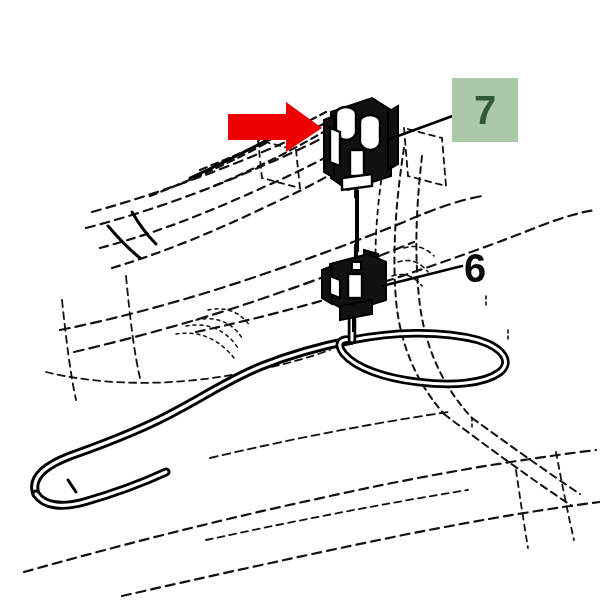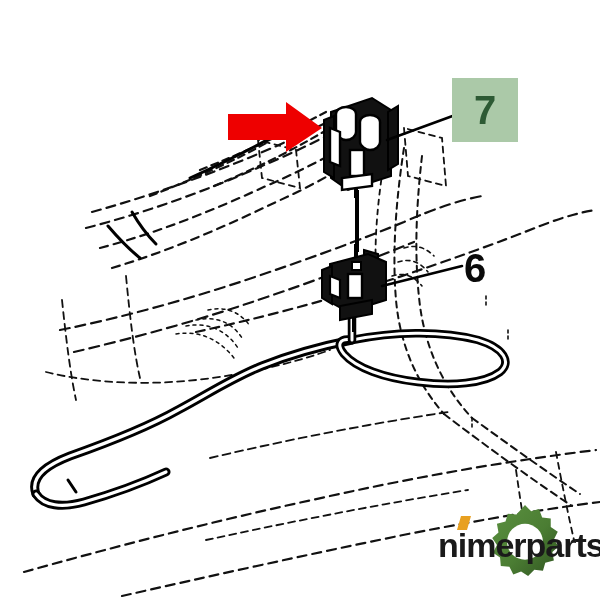--- a/index.html
+++ b/index.html
@@ -264,25 +264,14 @@
   </svg>
 
   <div class="callout-box" id="callout-7-box">
     <span id="callout-7-label">7</span>
   </div>
 
   <div class="callout-box" id="callout-6-box">
     <span id="callout-6-label">6</span>
   </div>
 
-  <div id="watermark">
-    <svg id="watermark-gear" viewBox="0 0 100 100">
-      <path d="M50 4 L58 12 L68 9 L72 20 L83 21 L83 32 L92 38 L87 48
-               L93 57 L85 64 L87 75 L76 78 L73 88 L62 87 L54 95 L45 89
-               L35 93 L30 83 L19 82 L18 71 L9 65 L14 55 L8 46 L16 39
-               L14 28 L25 25 L28 15 L39 16 Z" fill="url(#gearGrad)"></path>
-      <circle cx="50" cy="51" r="23" fill="#ffffff"></circle>
-    </svg>
-    <div id="watermark-dot"></div>
-    <div id="watermark-text">nimerparts</div>
-  </div>
 
 </div>
 
 </body></html>

